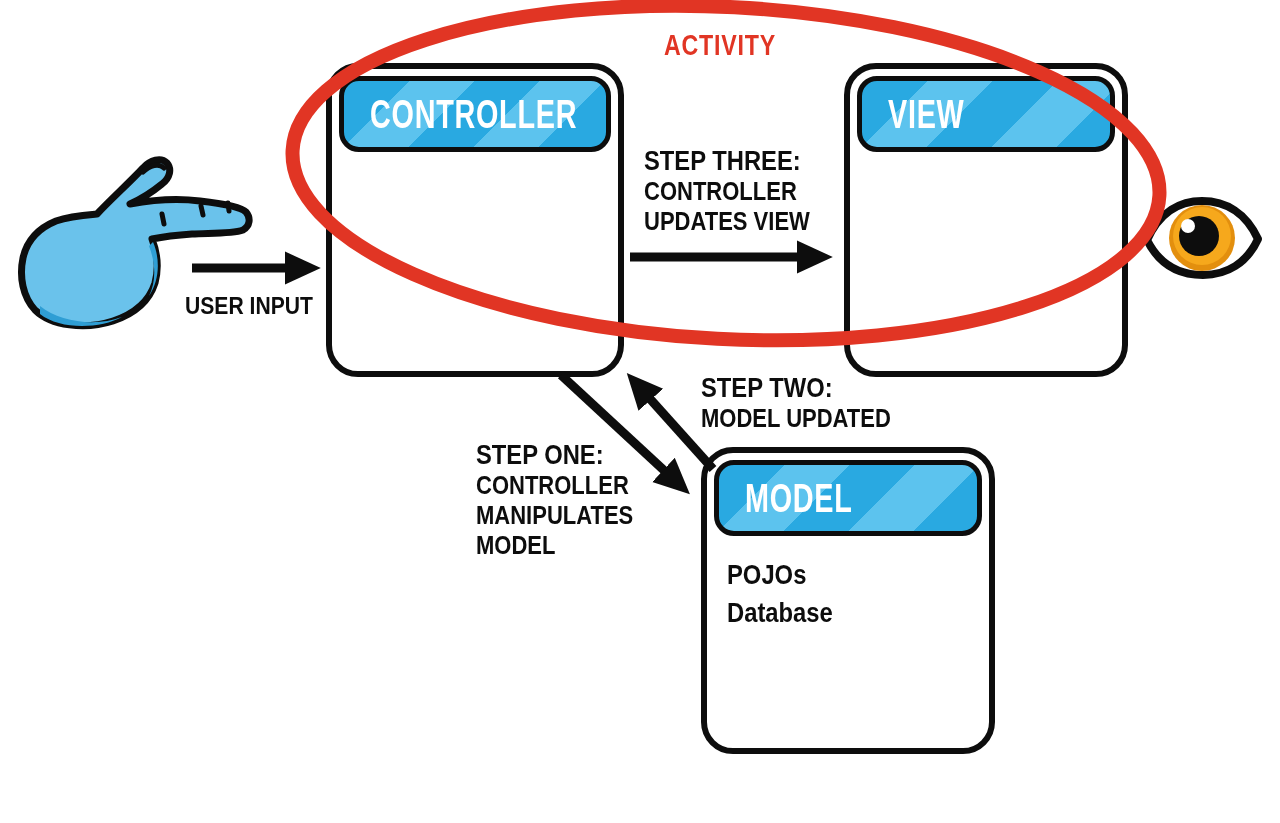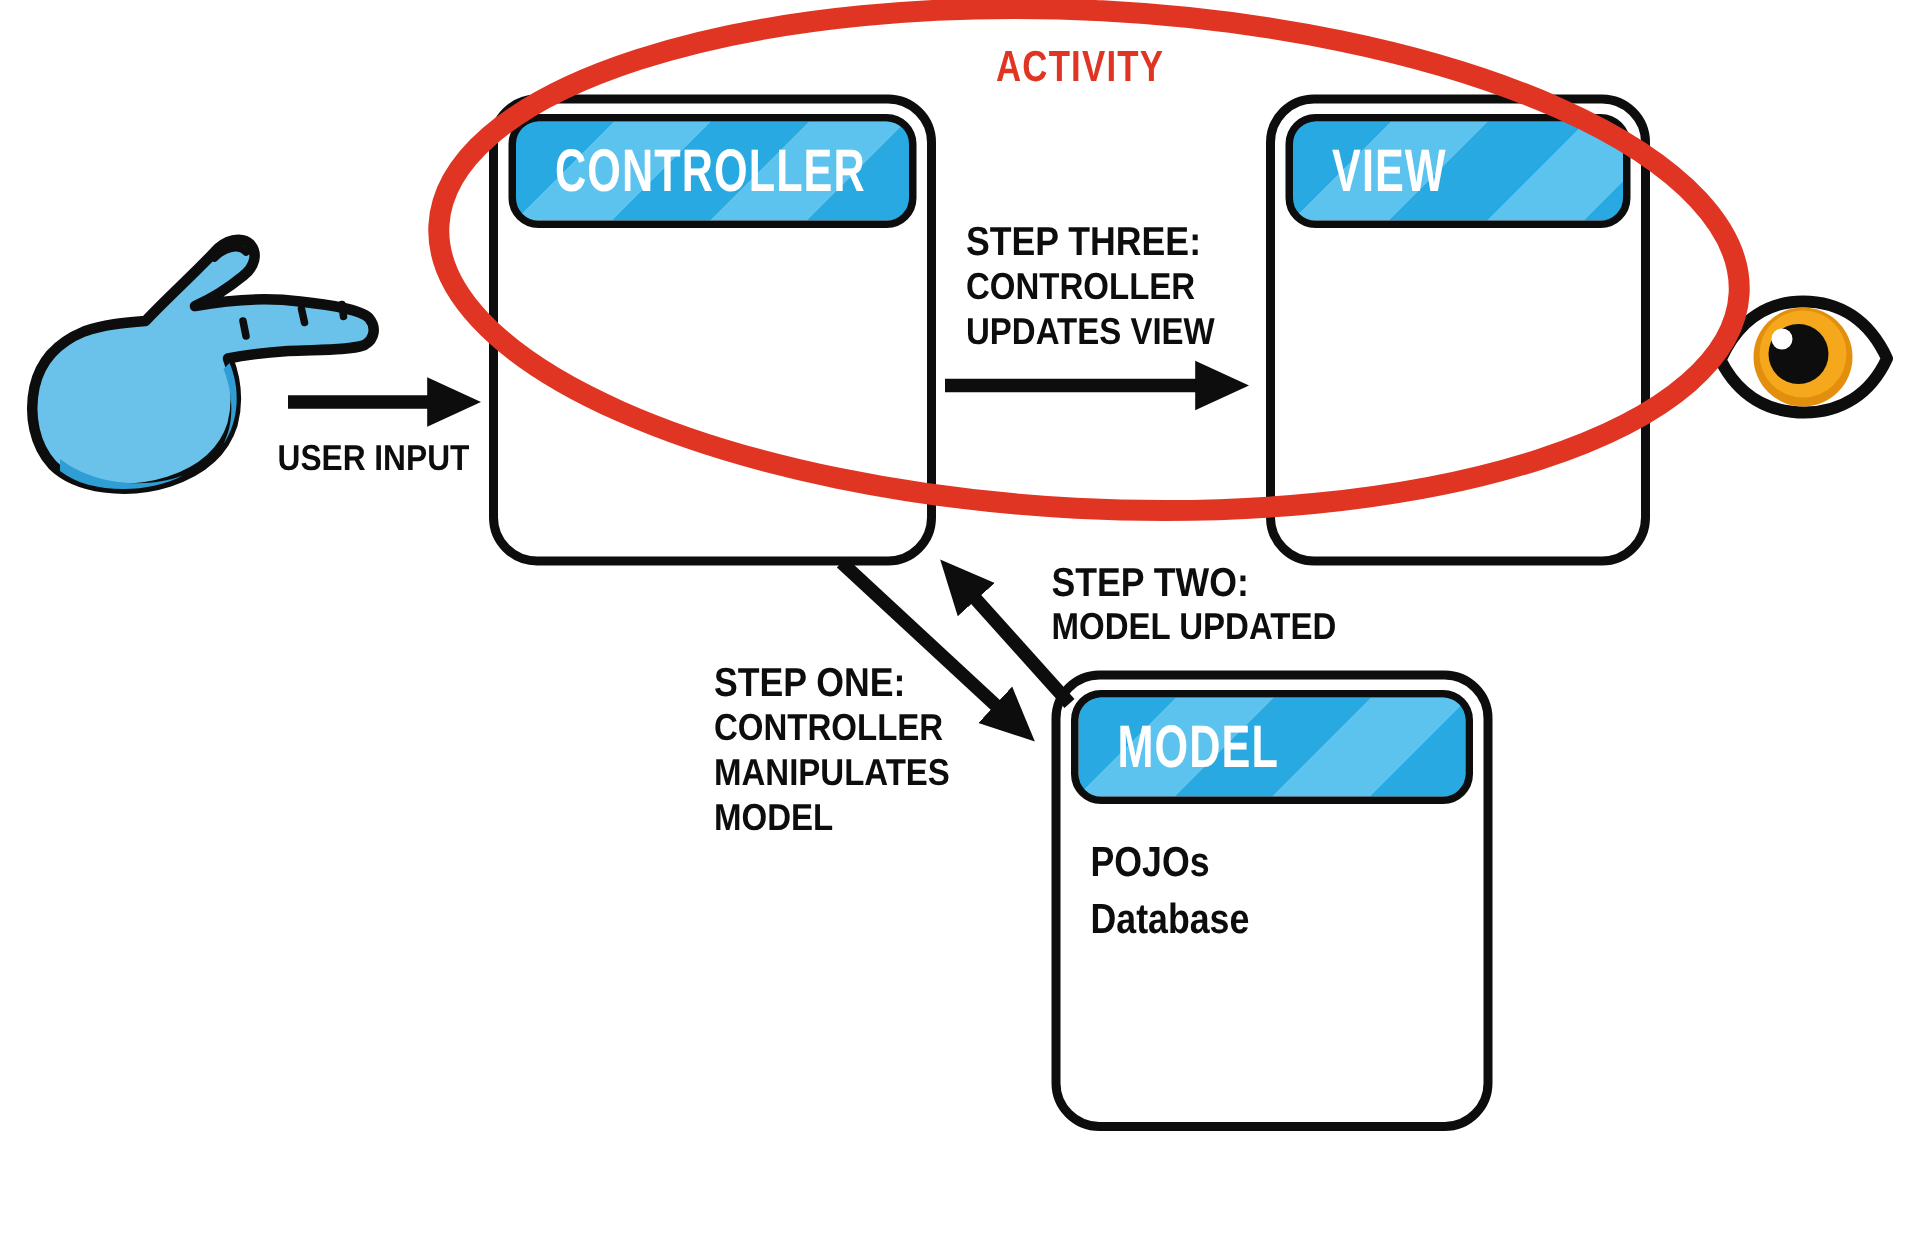--- a/index.html
+++ b/index.html
@@ -21,21 +21,21 @@
     background:repeating-linear-gradient(135deg,
       var(--accent-blue,#29A9E1) 0px,  var(--accent-blue,#29A9E1) 46px,
       var(--stripe-blue,#5CC3EE) 46px, var(--stripe-blue,#5CC3EE) 92px);
     display:flex;align-items:center;padding-left:26px;overflow:hidden;
   }
   .panel-title{
     font-size:40px;font-weight:bold;color:#ffffff;letter-spacing:1px;white-space:nowrap;
     transform:scaleX(0.72);transform-origin:left center;
   }
   #controller-box{left:326px;top:63px;width:298px;height:314px;}
-  #view-box{left:844px;top:63px;width:256px;height:314px;padding-left:32px;}
+  #view-box{left:844px;top:63px;width:284px;height:314px;padding-left:32px;}
   #model-box{left:701px;top:447px;width:294px;height:307px;}
 
   .label{
     position:absolute;z-index:5;font-weight:bold;white-space:nowrap;
     transform:scaleX(0.88);transform-origin:left top;line-height:30px;font-size:25px;
   }
   .label .step-head{font-size:27px;}
   #activity-label{
     left:664px;top:30px;color:var(--red,#E13524);font-size:29px;letter-spacing:1px;
     transform:scaleX(0.8);

